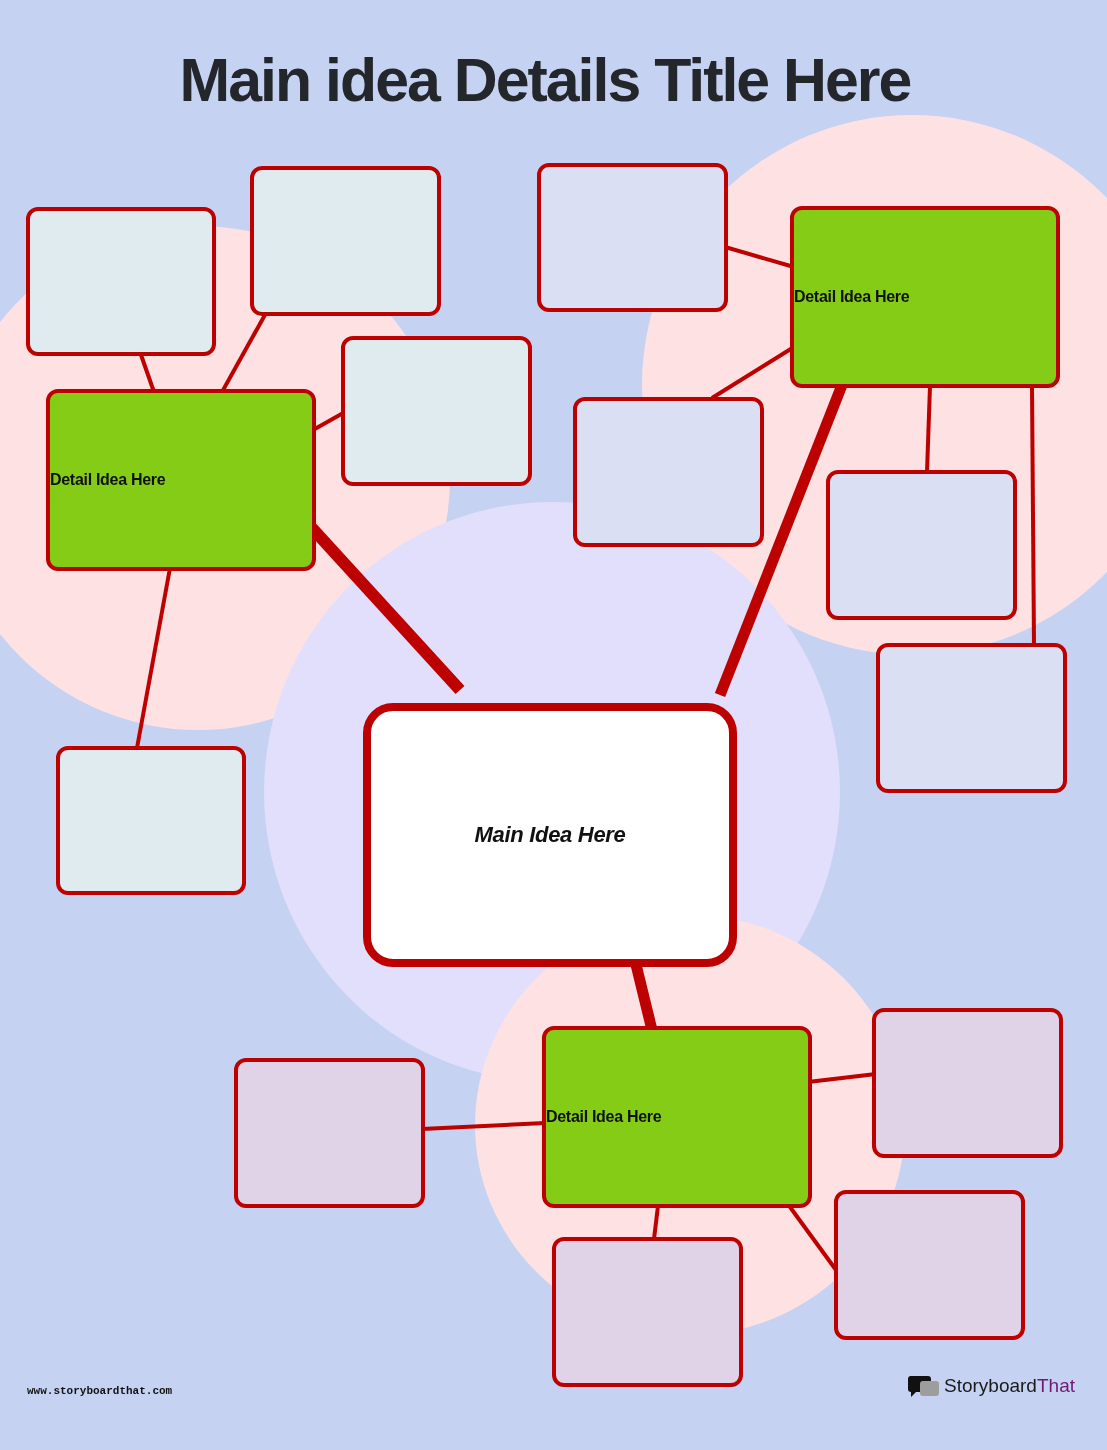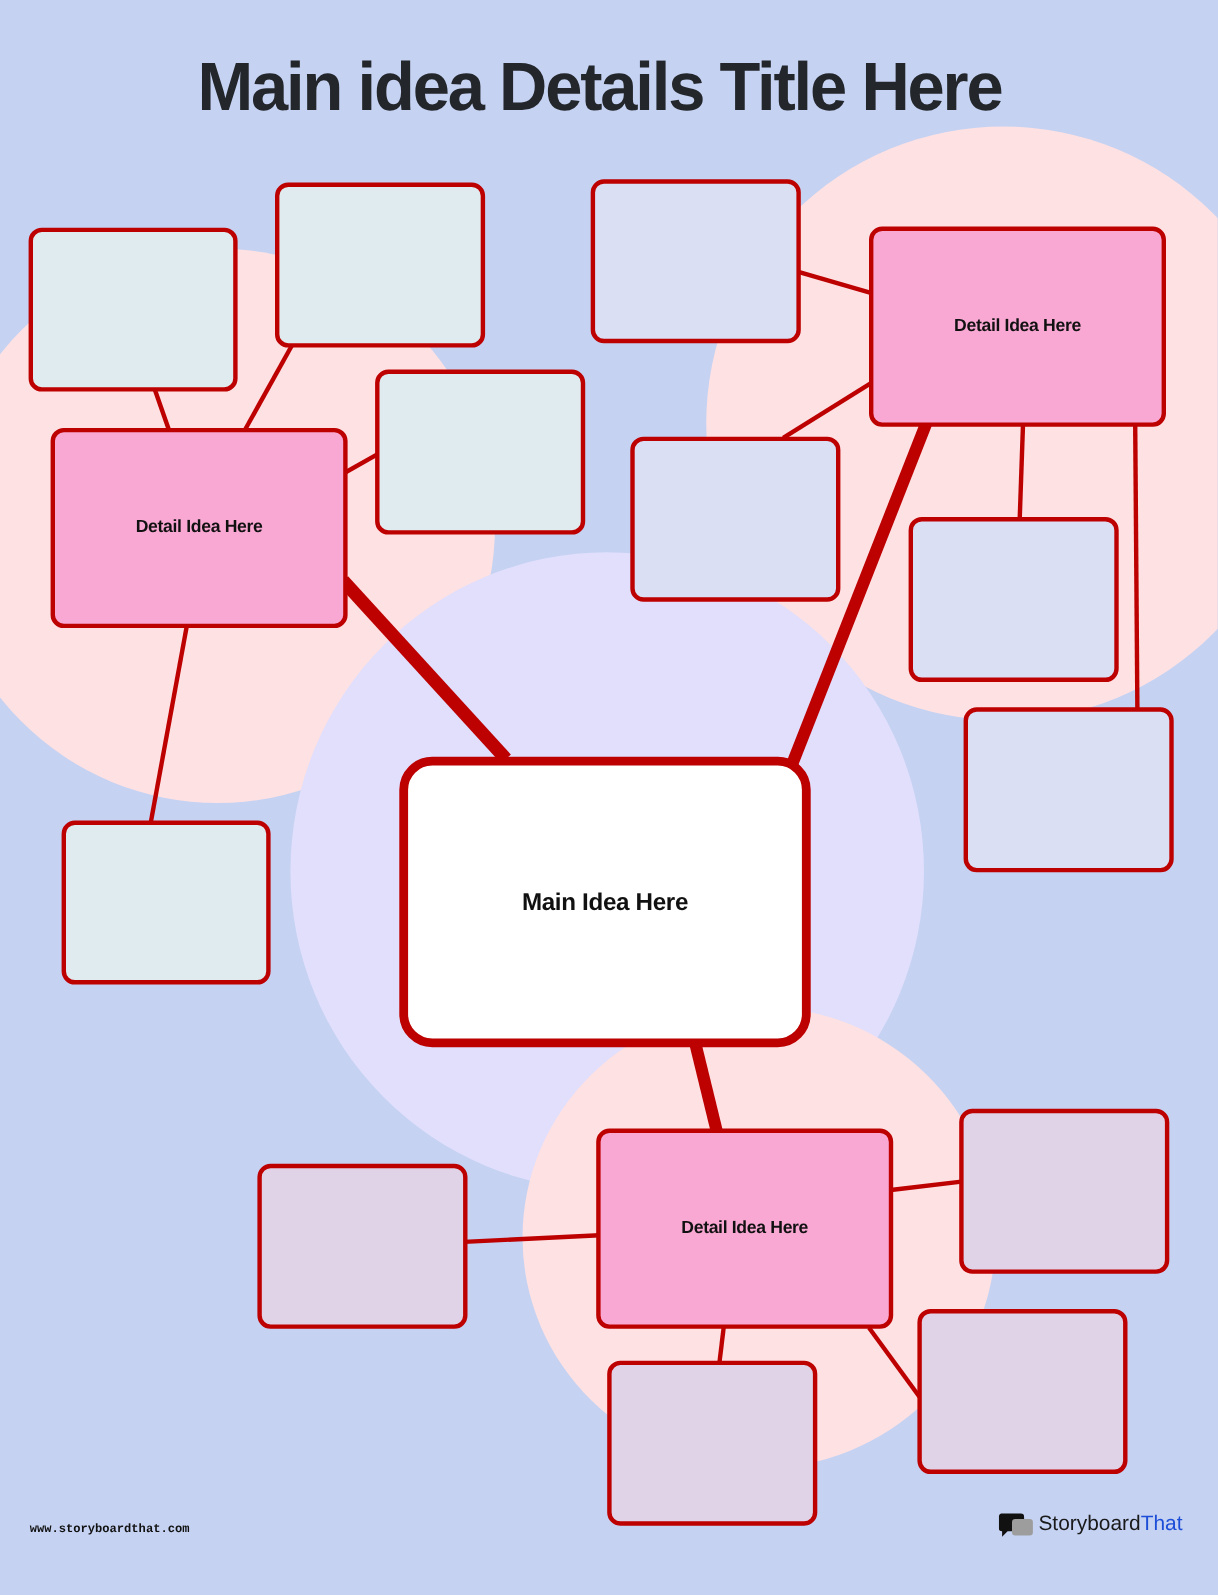--- a/index.html
+++ b/index.html
@@ -16,41 +16,41 @@
       transform: scaleX(0.98);
     }
     .box {
       position: absolute; box-sizing: border-box;
       border: 4px solid #bd0000; border-radius: 12px;
     }
     .box.teal { background: #e0ebef; }
     .box.lav { background: #dbdff4; }
     .box.mauve { background: #e0d3e7; }
     .box.detail {
-      background: #f9a8d4; display: flex; align-items: center; justify-content: center;
+      background: #84cc16; display: flex; align-items: center; 
     }
     .box.main {
       background: #ffffff; border-width: 8px; border-radius: 30px;
       display: flex; align-items: center; justify-content: center;
     }
     .label {
       font-family: "Liberation Sans", sans-serif; font-weight: 700; color: #111;
       letter-spacing: -0.3px; text-align: center;
     }
     .detail .label { font-size: 16px; }
     .main .label { font-size: 22px; }
     .footer-url {
       position: absolute; left: 27px; top: 1385px;
       font-family: Liberation Mono, monospace; font-weight: 700; font-size: 11px; color: #111;
     }
     .brand {
       position: absolute; left: 908px; top: 1374px; display: flex; align-items: center; gap: 4px;
     }
     .brand-text { font-family: "Liberation Sans", sans-serif; font-size: 19px; color: #1a1a1a; }
-    .brand-text .that { color: #1d4ed8; }
+    .brand-text .that { color: #701a75; }
   </style>
 </head>
 <body>
 
 <svg class="bg-svg" viewBox="0 0 1107 1450">
 
   <circle cx="198" cy="478" r="252" fill="#fde1e3"></circle>
   <circle cx="912" cy="385" r="270" fill="#fde1e3"></circle>
   <ellipse cx="552" cy="792" rx="288" ry="290" fill="#e1dffc"></ellipse>
   <ellipse cx="690" cy="1125" rx="215" ry="210" fill="#fde1e3"></ellipse>
@@ -88,21 +88,21 @@
 </div>
 
 <div class="box lav" style="left:537px;top:163px;width:191px;height:149px;"></div>
 <div class="box lav" style="left:573px;top:397px;width:191px;height:150px;"></div>
 <div class="box lav" style="left:826px;top:470px;width:191px;height:150px;"></div>
 <div class="box lav" style="left:876px;top:643px;width:191px;height:150px;"></div>
 <div class="box detail" style="left:790px;top:206px;width:270px;height:182px;">
   <span class="label">Detail Idea Here</span>
 </div>
 
-<div class="box main" style="left:363px;top:688px;width:374px;height:264px;">
+<div class="box main" style="left:363px;top:703px;width:374px;height:264px;font-style:italic;">
   <span class="label">Main Idea Here</span>
 </div>
 
 <div class="box mauve" style="left:234px;top:1058px;width:191px;height:150px;"></div>
 <div class="box mauve" style="left:872px;top:1008px;width:191px;height:150px;"></div>
 <div class="box mauve" style="left:834px;top:1190px;width:191px;height:150px;"></div>
 <div class="box mauve" style="left:552px;top:1237px;width:191px;height:150px;"></div>
 <div class="box detail" style="left:542px;top:1026px;width:270px;height:182px;">
   <span class="label">Detail Idea Here</span>
 </div>

